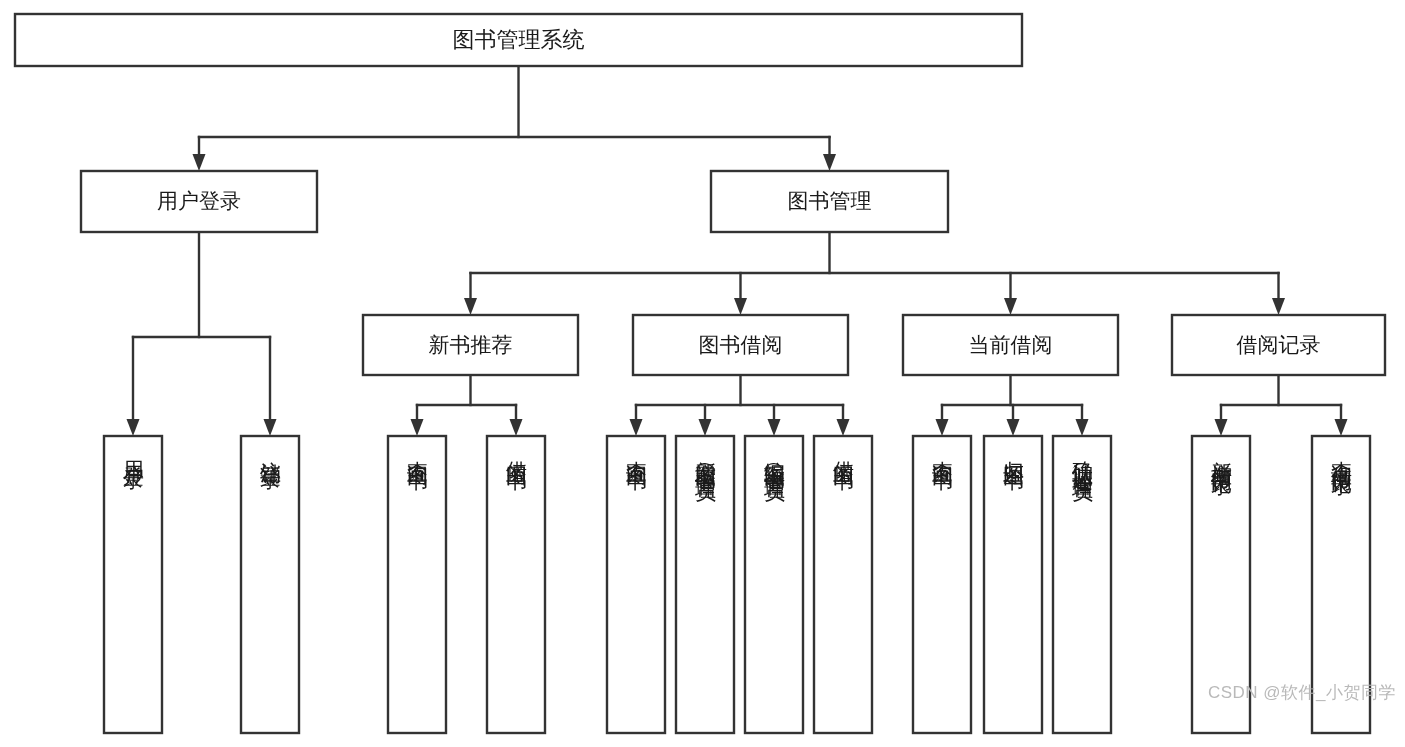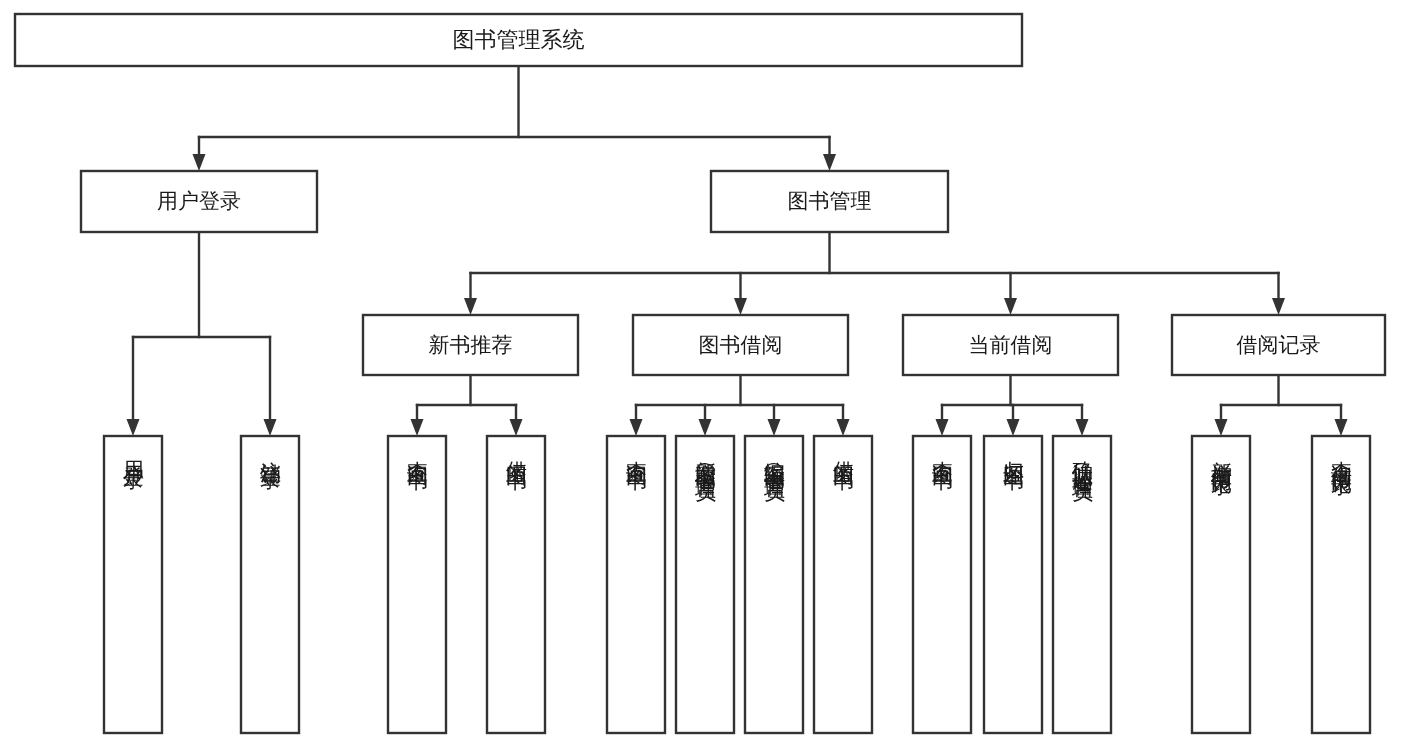--- a/index.html
+++ b/index.html
@@ -180,14 +180,15 @@
       <div class="leaf-label" style="left: 705px; top: 444px; height: 281px; display: flex; align-items: center; justify-content: flex-start;">新增图书（管理员）</div>
       <div class="leaf-label" style="left: 774px; top: 444px; height: 281px; display: flex; align-items: center; justify-content: flex-start;">编辑图书（管理员）</div>
       <div class="leaf-label" style="left: 843px; top: 444px; height: 281px; display: flex; align-items: center; justify-content: flex-start;">借阅图书</div>
       <div class="leaf-label" style="left: 942px; top: 444px; height: 281px; display: flex; align-items: center; justify-content: flex-start;">查询图书</div>
       <div class="leaf-label" style="left: 1013px; top: 444px; height: 281px; display: flex; align-items: center; justify-content: flex-start;">归还图书</div>
       <div class="leaf-label" style="left: 1082px; top: 444px; height: 281px; display: flex; align-items: center; justify-content: flex-start;">确认归还（管理员）</div>
       <div class="leaf-label" style="left: 1221px; top: 444px; height: 281px; display: flex; align-items: center; justify-content: flex-start;">新增借阅记录</div>
       <div class="leaf-label" style="left: 1341px; top: 444px; height: 281px; display: flex; align-items: center; justify-content: flex-start;">查询借阅记录</div>
     </div>
 
+  <div id="watermark">CSDN @软件_小贺同学</div>
 
 </div>
 
 </body></html>

